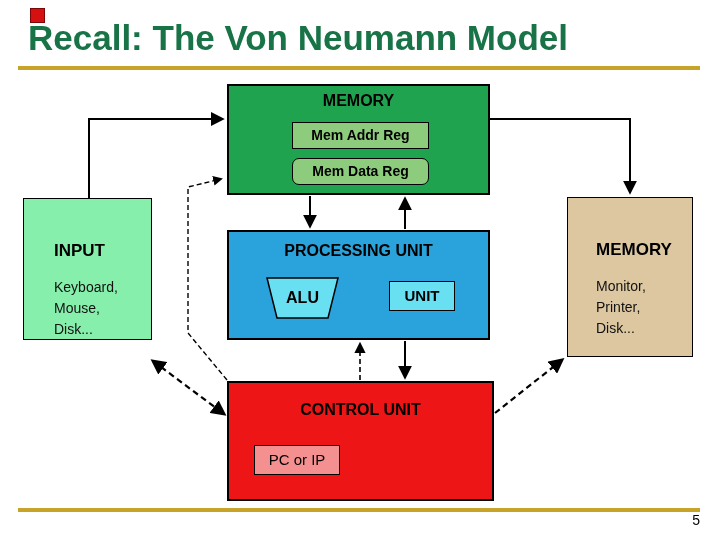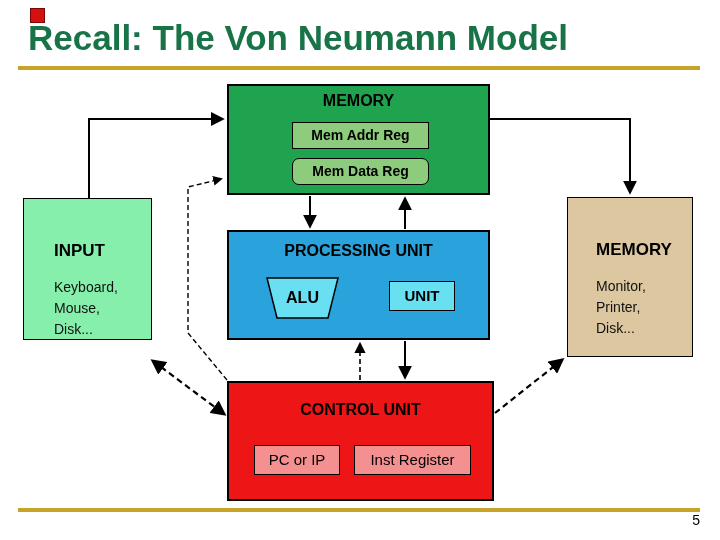--- a/index.html
+++ b/index.html
@@ -94,21 +94,20 @@
     <div class="devices">
       <div>Monitor,</div>
       <div>Printer,</div>
       <div>Disk...</div>
     </div>
   </div>
 
   <div class="box control">
     <div class="box-title">CONTROL UNIT</div>
     <div class="cbox pc">PC or IP</div>
-    <div class="cbox inst">Inst Register</div>
   </div>
 
   <svg class="wires" width="720" height="540" viewBox="0 0 720 540">
     <defs>
       <marker id="ah" viewBox="0 0 10 10" refX="8" refY="5" markerWidth="7" markerHeight="7" orient="auto-start-reverse">
         <path d="M0,0 L10,5 L0,10 z" fill="#000"></path>
       </marker>
     </defs>
 
     <polygon points="267,278 338,278 328,318 277,318" fill="#68e0f2" stroke="#000" stroke-width="1.5"></polygon>

